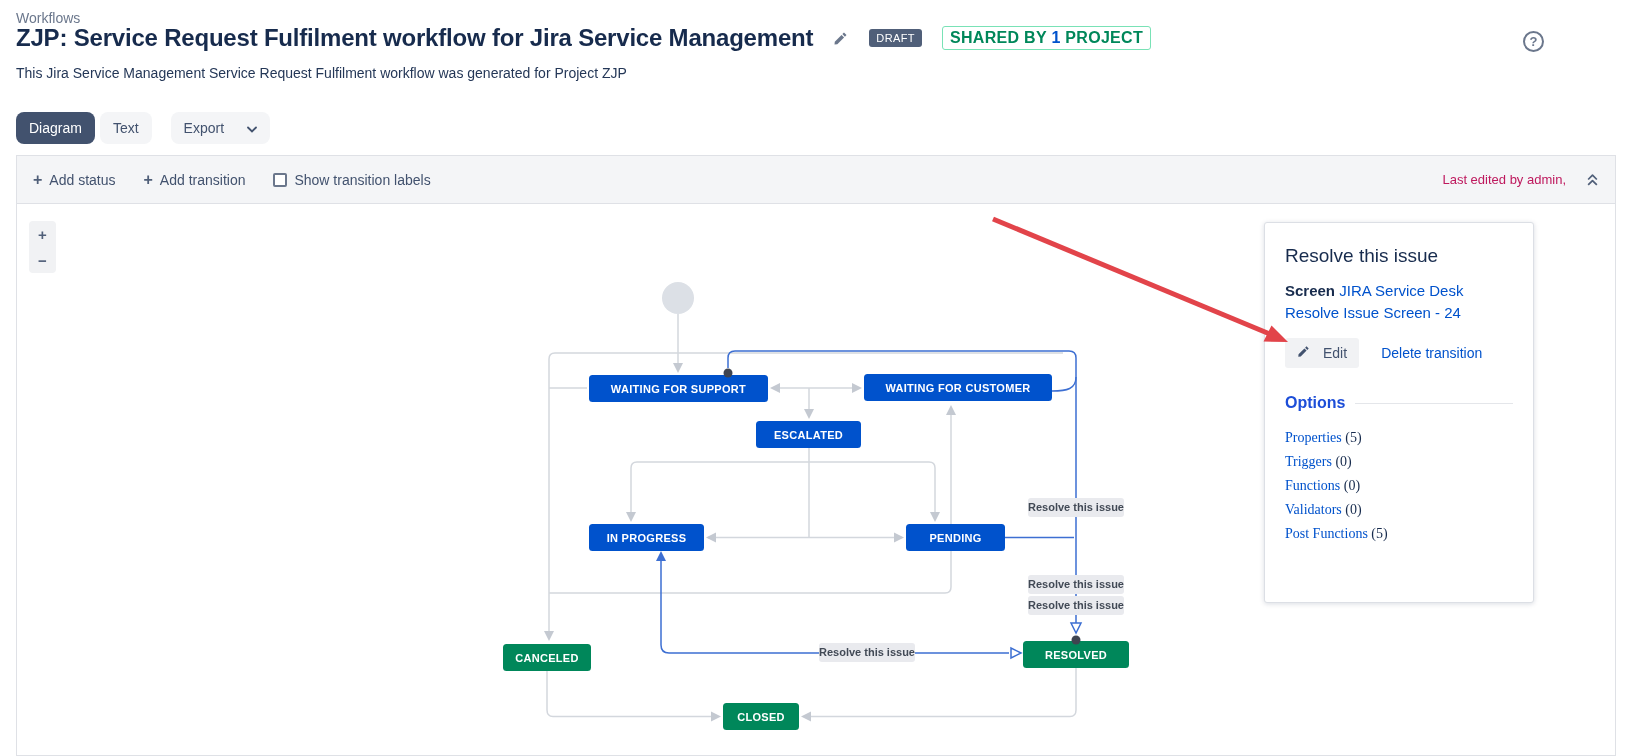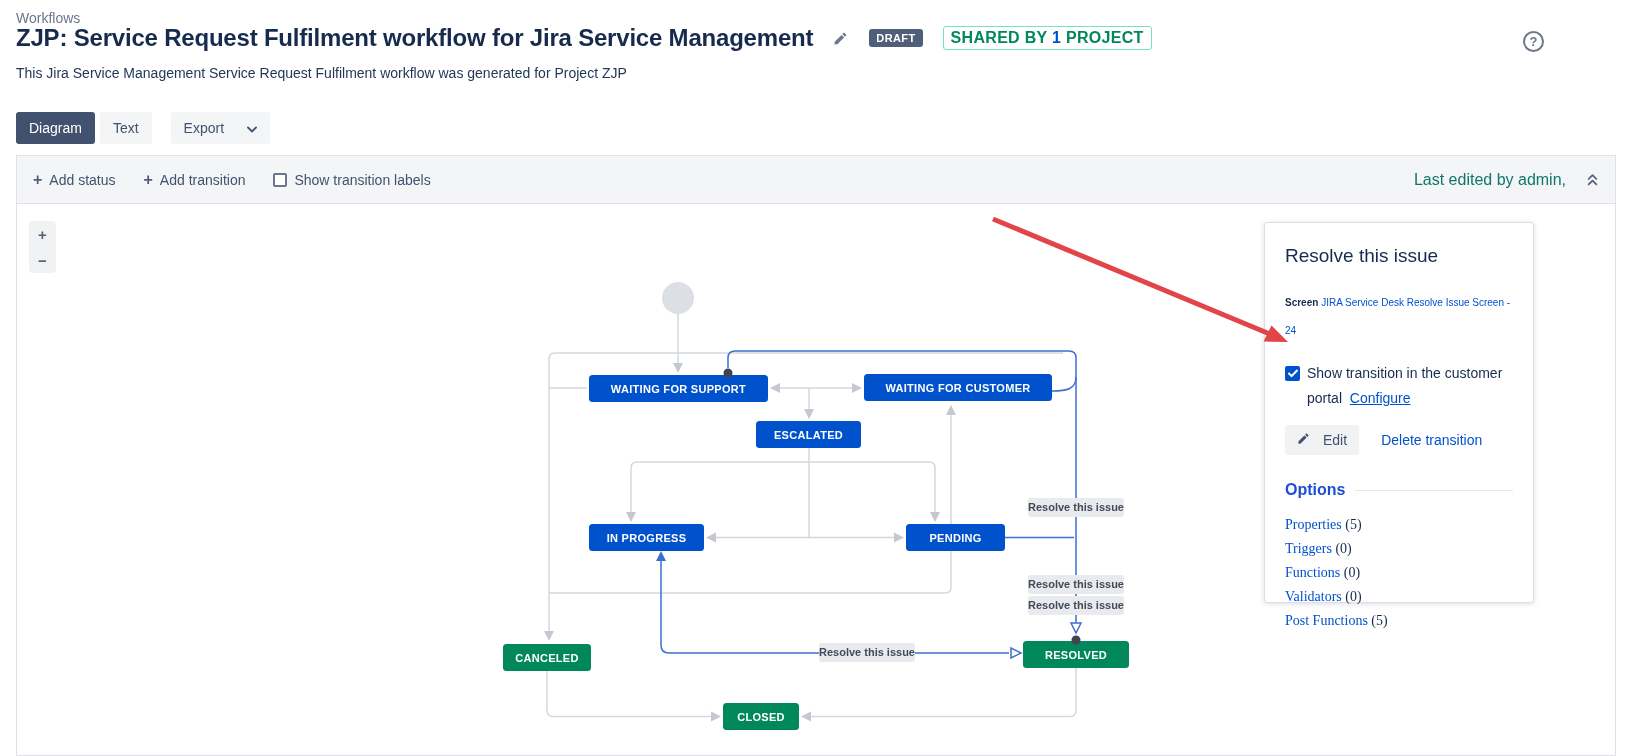--- a/index.html
+++ b/index.html
@@ -5,47 +5,47 @@
   * { margin:0; padding:0; box-sizing:border-box; }
   html,body { width:1632px; height:756px; background:#fff; overflow:hidden;
               font-family:"Liberation Sans", sans-serif; color:#172b4d; }
   .page { position:relative; width:1632px; height:756px; }
 
   
   .breadcrumb { position:absolute; left:16px; top:10px; font-size:14px; color:#6b778c; }
   .title-row { position:absolute; left:16px; top:24px; display:flex; align-items:center; gap:20px; }
   .page-title { font-size:24px; font-weight:700; color:#172b4d; letter-spacing:-0.2px; }
   .pencil-btn { width:16px; height:16px; display:inline-flex; align-items:center; cursor:pointer; }
-  .badge-draft { background:#505f79; color:#fff; font-size:11px; font-weight:700;
+  .badge-draft { background:#505f79; color:#fff; font-size:11px; font-weight:400;
                  padding:3px 7px; border-radius:3px; letter-spacing:0.4px; }
   .badge-shared { background:#fff; border:1px solid #79e2b6; border-radius:3px;
                   font-size:16px; font-weight:700; padding:2px 7px; letter-spacing:0.3px; }
   .badge-shared .grn { color:#00875a; } .badge-shared .blu { color:#0052cc; }
   .help-icon { position:absolute; right:88px; top:31px; width:21px; height:21px; border-radius:50%;
                border:2px solid #6b778c; color:#6b778c; font-size:13px; font-weight:700;
                display:flex; align-items:center; justify-content:center; cursor:pointer; }
   .subtitle { position:absolute; left:16px; top:65px; font-size:14px; color:#243757; }
 
   
   .tabs { position:absolute; left:16px; top:112px; display:flex; align-items:center; gap:5px; }
-  .tab { font-size:14px; padding:8px 13px; border-radius:3px; cursor:pointer; color:#42526e; background:#f4f5f7; }
+  .tab { font-size:14px; padding:8px 13px; border-radius:8px; cursor:pointer; color:#42526e; background:#f4f5f7; }
   .tab.active { background:#42526e; color:#fff; font-weight:400; }
   .tab.export { margin-left:14px; display:flex; align-items:center; gap:23px; }
 
   
   .frame { position:absolute; left:16px; top:155px; width:1600px; height:601px;
            border:1px solid #dfe1e6; background:#fff; }
   .dtoolbar { position:absolute; left:0; top:0; right:0; height:48px; background:#f4f5f7;
               border-bottom:1px solid #dfe1e6; display:flex; align-items:center; padding:0 16px; }
   .tool-item { display:flex; align-items:center; gap:7px; color:#42526e; font-size:14px;
                cursor:pointer; margin-right:28px; }
   .plus-glyph { font-weight:700; font-size:16px; color:#505f79; line-height:1; }
   .cbx { width:14px; height:14px; border:2px solid #6b778c; border-radius:2px; background:#fff; display:inline-block; }
   .dtoolbar .spacer { flex:1; }
-  .last-edited { color:#0f766e; font-size:16px; margin-right:20px; }
+  .last-edited { color:#be185d; font-size:13px; margin-right:20px; }
   .collapse-icon { cursor:pointer; display:flex; }
 
   .canvas-svg { position:absolute; left:0; top:48px; }
   .zoom-ctl { position:absolute; left:12px; top:65px; width:27px; background:#f1f2f4;
               border-radius:4px; overflow:hidden; }
   .zoom-btn { width:27px; height:26px; display:flex; align-items:center; justify-content:center;
               color:#505f79; font-size:15px; font-weight:700; cursor:pointer; }
 
   
   .g-line { stroke:#d3d7dd; stroke-width:1.5; fill:none; }
@@ -58,21 +58,21 @@
   .tr-label-bg { fill:#e9eaee; }
   .tr-label { font-size:11px; font-weight:700; fill:#424a56; text-anchor:middle;
               font-family:"Liberation Sans", sans-serif; }
   .conn-dot { fill:#3f4450; }
 
   
   .panel { position:absolute; left:1264px; top:222px; width:270px; height:381px; background:#fff;
            border:1px solid #dcdfe5; border-radius:3px; box-shadow:0 1px 5px rgba(9,30,66,0.15);
            padding:22px 20px; z-index:5; }
   .panel-title { font-size:19px; font-weight:500; color:#172b4d; }
-  .screen-block { margin-top:22px; font-size:10px; line-height:28px; width:232px; }
+  .screen-block { margin-top:13px; font-size:15px; line-height:22px; width:232px; }
   .screen-label { font-weight:700; color:#172b4d; }
   a.lnk { color:#0052cc; text-decoration:none; cursor:pointer; }
   a.lnk.underline { text-decoration:underline; }
   .portal-row { position:relative; margin-top:16px; padding-left:22px; font-size:14px;
                 line-height:25px; width:240px; color:#172b4d; }
   .cbx-checked { position:absolute; left:0; top:5px; width:15px; height:15px; background:#0052cc;
                  border-radius:2px; display:flex; align-items:center; justify-content:center; cursor:pointer; }
   .btn-row { margin-top:14px; display:flex; align-items:center; gap:22px; }
   .edit-btn { background:#f1f2f4; border-radius:3px; height:30px; padding:0 12px; display:flex;
               align-items:center; gap:13px; color:#42526e; font-size:14px; cursor:pointer; }
@@ -243,29 +243,20 @@
       <div class="zoom-btn">−</div>
     </div>
   </div>
 
   <div class="panel">
     <div class="panel-title">Resolve this issue</div>
     <div class="screen-block">
       <span class="screen-label">Screen</span>
       <a class="lnk">JIRA Service Desk Resolve Issue Screen - 24</a>
     </div>
-    <div class="portal-row">
-      <span class="cbx-checked">
-        <svg width="10" height="9" viewBox="0 0 10 9">
-            <path d="M1 4.5l2.6 2.6L9 1.5" fill="none" stroke="#fff" stroke-width="2" stroke-linecap="round" stroke-linejoin="round"></path>
-          </svg>
-      </span>
-      <span>Show transition in the customer portal</span>
-      &nbsp;<a class="lnk underline">Configure</a>
-    </div>
     <div class="btn-row">
       <div class="edit-btn">
         <span>
           <svg width="13" height="13" viewBox="0 0 16 16">
               <path fill="#42526e" d="M11.7 1.6l2.7 2.7-1.7 1.7-2.7-2.7zM9.1 4.2l2.7 2.7-7.2 7.2-3 .3.3-3z"></path>
             </svg>
         </span>
         <span>Edit</span>
       </div>
       <a class="lnk delete-link">Delete transition</a>

